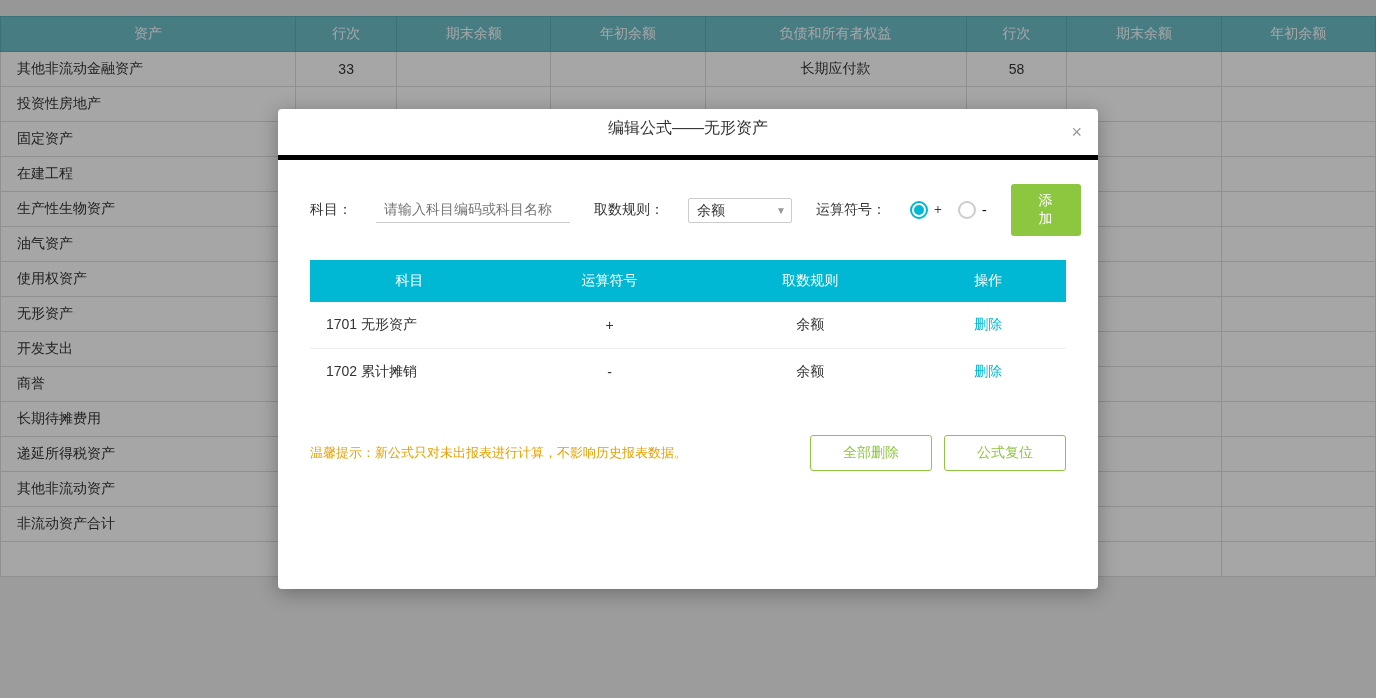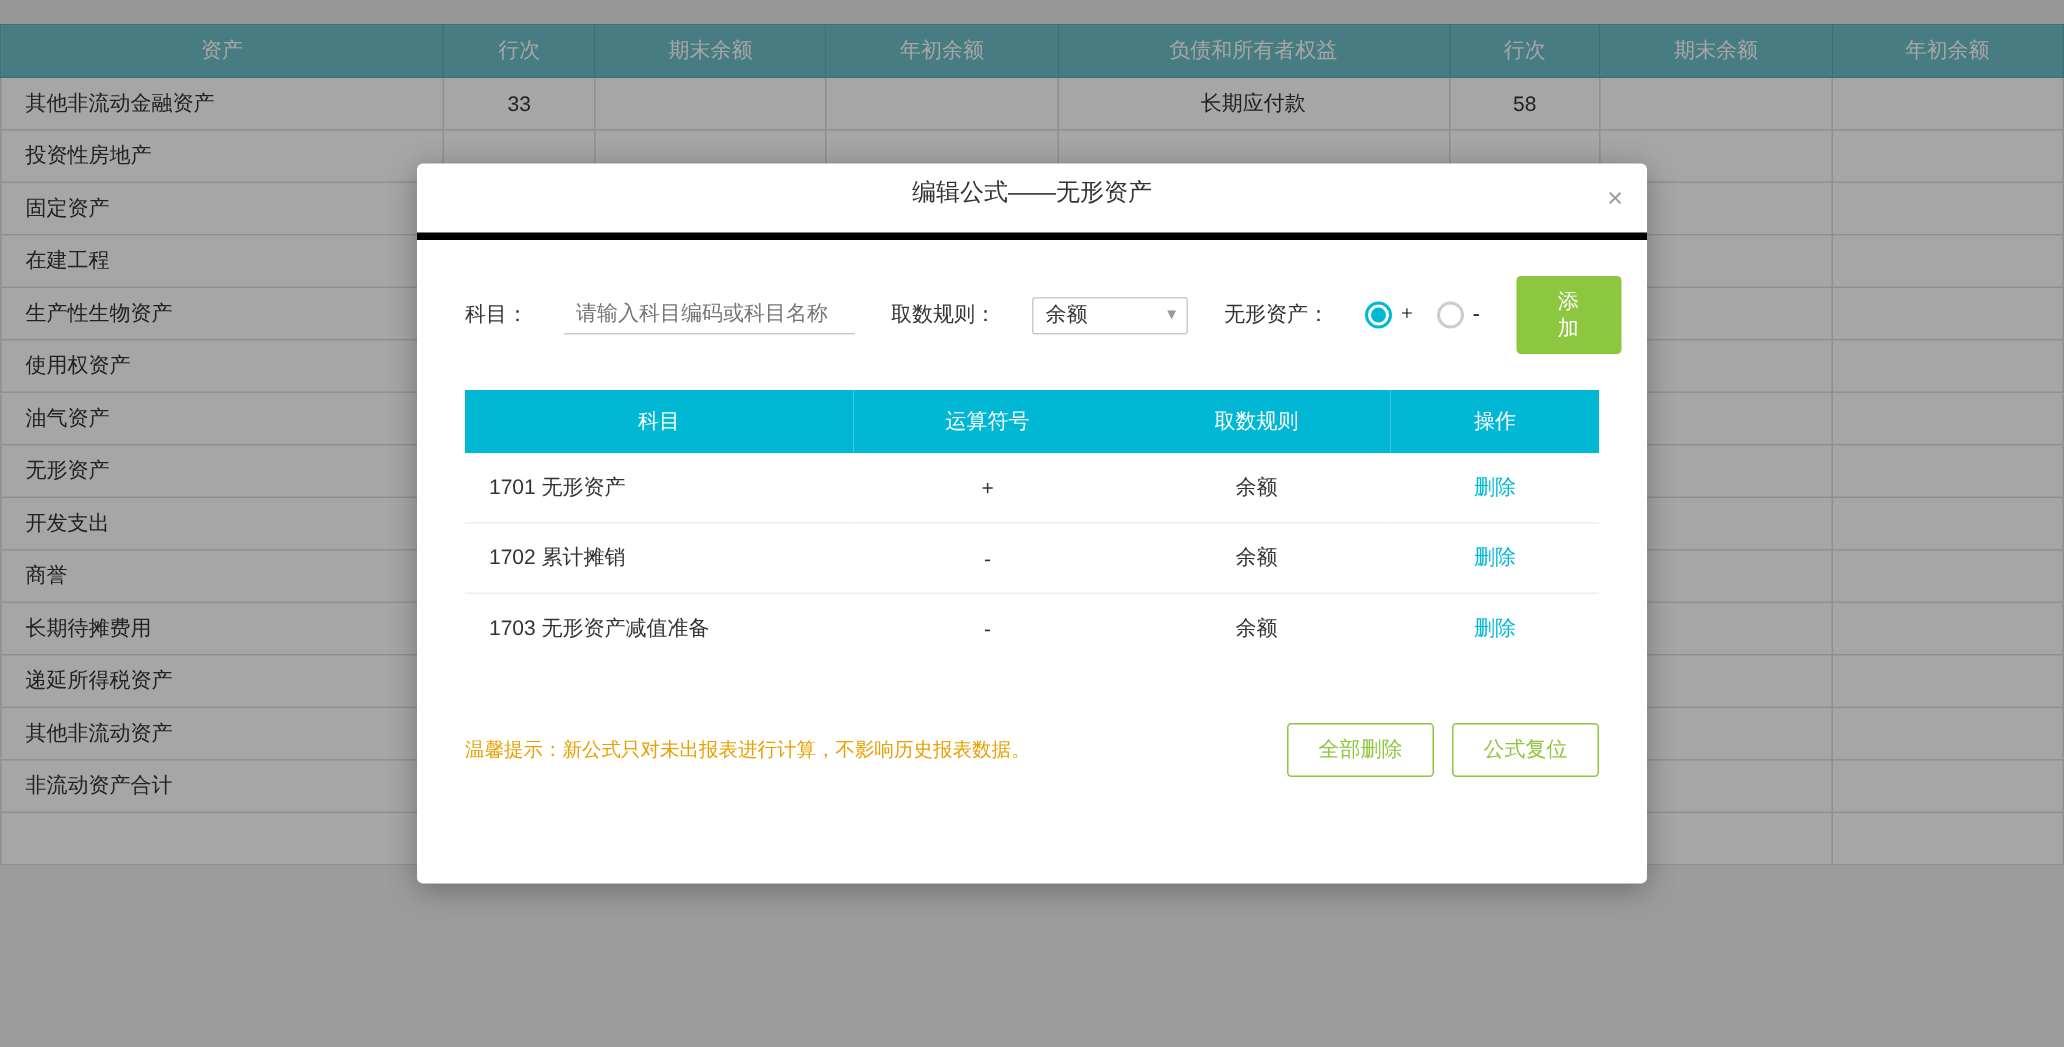--- a/index.html
+++ b/index.html
@@ -258,21 +258,21 @@
     .footer-buttons {
       display: flex;
       gap: 12px;
     }
 
     .outline-btn {
       border: 1px solid #8dc63f;
       color: #8dc63f;
       background: #fff;
       border-radius: 3px;
-      padding: 8px 20px;
+      padding: 8px 32px;
       font-size: 14px;
       font-family: inherit;
       cursor: pointer;
     }
   </style>
 </head>
 <body>
 
 <div class="bg-table">
   <table>
@@ -333,31 +333,31 @@
       <td class="left-col">生产性生物资产</td>
       <td></td>
       <td></td>
       <td></td>
       <td></td>
       <td></td>
       <td></td>
       <td></td>
     </tr>
         <tr>
+      <td class="left-col">油气资产</td>
+      <td></td>
+      <td></td>
+      <td></td>
+      <td></td>
+      <td></td>
+      <td></td>
+      <td></td>
+    </tr>
+        <tr>
       <td class="left-col">使用权资产</td>
-      <td></td>
-      <td></td>
-      <td></td>
-      <td></td>
-      <td></td>
-      <td></td>
-      <td></td>
-    </tr>
-        <tr>
-      <td class="left-col">油气资产</td>
       <td></td>
       <td></td>
       <td></td>
       <td></td>
       <td></td>
       <td></td>
       <td></td>
     </tr>
         <tr>
       <td class="left-col">无形资产</td>
@@ -463,21 +463,21 @@
           <select class="form-select">
             <option>余额</option>
             <option>借方</option>
             <option>贷方</option>
             <option>借方发生额</option>
             <option>贷方发生额</option>
           </select>
           <span class="select-arrow">▼</span>
         </div>
 
-        <span class="form-label">无形资产：</span>
+        <span class="form-label">运算符号：</span>
         <div class="radio-group">
           <label class="radio-item">
             <div class="radio-custom checked"></div>
             <span>+</span>
           </label>
           <label class="radio-item">
             <div class="radio-custom unchecked"></div>
             <span>-</span>
           </label>
         </div>
@@ -500,26 +500,20 @@
       <td>+</td>
       <td>余额</td>
       <td><a class="delete-link" href="#">删除</a></td>
     </tr>
             <tr>
       <td>1702 累计摊销</td>
       <td>-</td>
       <td>余额</td>
       <td><a class="delete-link" href="#">删除</a></td>
     </tr>
-            <tr>
-      <td>1703 无形资产减值准备</td>
-      <td>-</td>
-      <td>余额</td>
-      <td><a class="delete-link" href="#">删除</a></td>
-    </tr>
           </tbody>
       </table>
     </div>
 
     <div class="modal-footer">
       <span class="footer-tip">温馨提示：新公式只对未出报表进行计算，不影响历史报表数据。</span>
       <div class="footer-buttons">
         <button class="outline-btn">全部删除</button>
         <button class="outline-btn">公式复位</button>
       </div>

